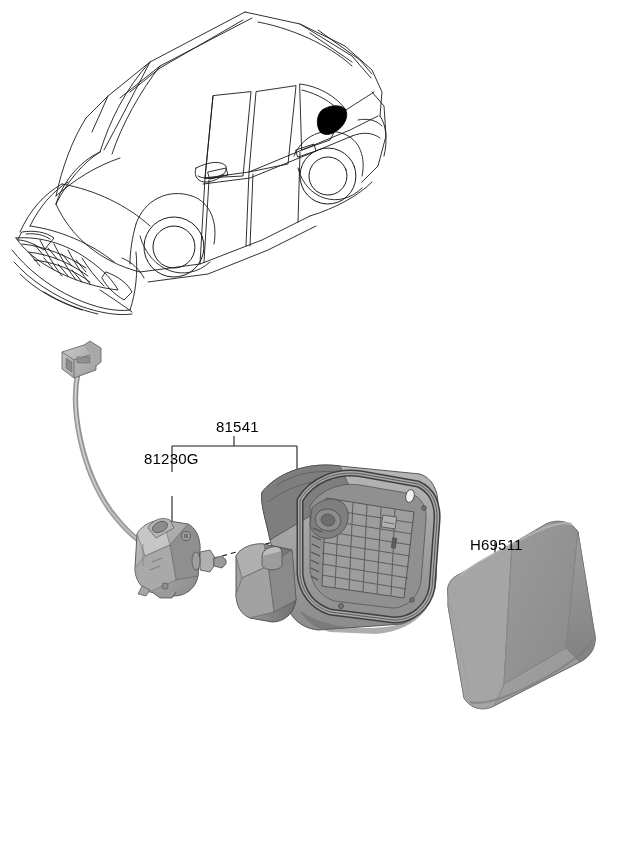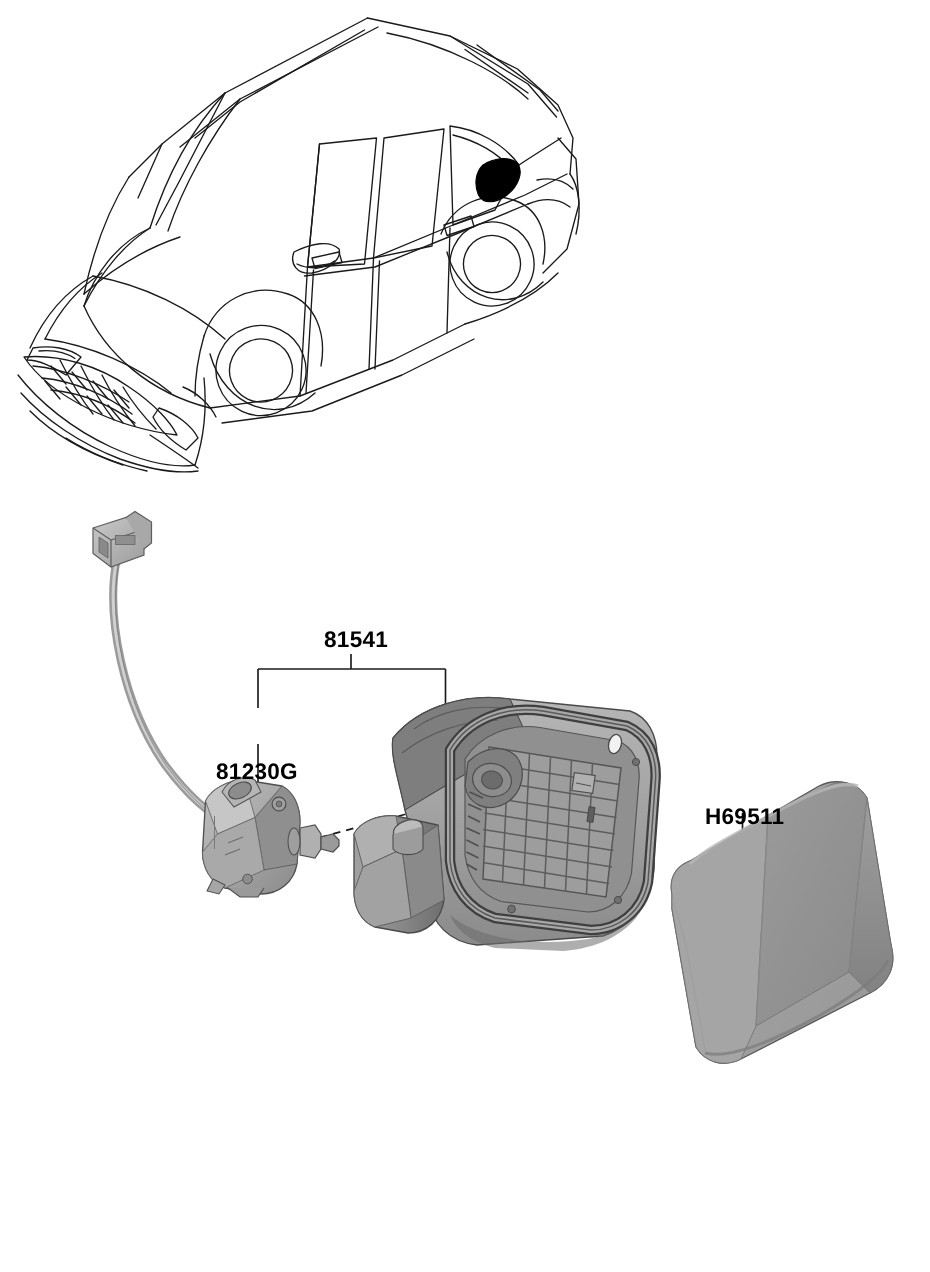--- a/index.html
+++ b/index.html
@@ -2,29 +2,29 @@
 <html><head>
 <meta charset="utf-8">
 <title>Fuel Filler Door Parts Diagram</title>
 <style>
   html,body{margin:0;padding:0;background:#ffffff;}
   body{
     width:620px;height:848px;position:relative;overflow:hidden;
     font-family:"Liberation Sans","DejaVu Sans",sans-serif;
     -webkit-font-smoothing:antialiased;
   }
-  #stage{position:absolute;left:0;top:0;width:524px;height:848px;font-weight:bold;}
+  #stage{position:absolute;left:0;top:0;width:524px;height:848px;}
   svg{display:block;}
   .lbl{
     position:absolute;
     font-family:"Liberation Sans","DejaVu Sans",sans-serif;
     font-size:15px;color:#000;white-space:nowrap;letter-spacing:.2px;
   }
   #lbl-81541{left:216px;top:418px;}
-  #lbl-81230G{left:144px;top:506px;}
+  #lbl-81230G{left:144px;top:450px;}
   #lbl-H69511{left:470px;top:536px;}
 </style>
 </head>
 <body>
 
 <div id="stage">
 
 <svg width="620" height="848" viewBox="0 0 620 848" xmlns="http://www.w3.org/2000/svg">
   <defs>
     <linearGradient id="gLidA" x1="0" y1="0" x2="1" y2="1">

